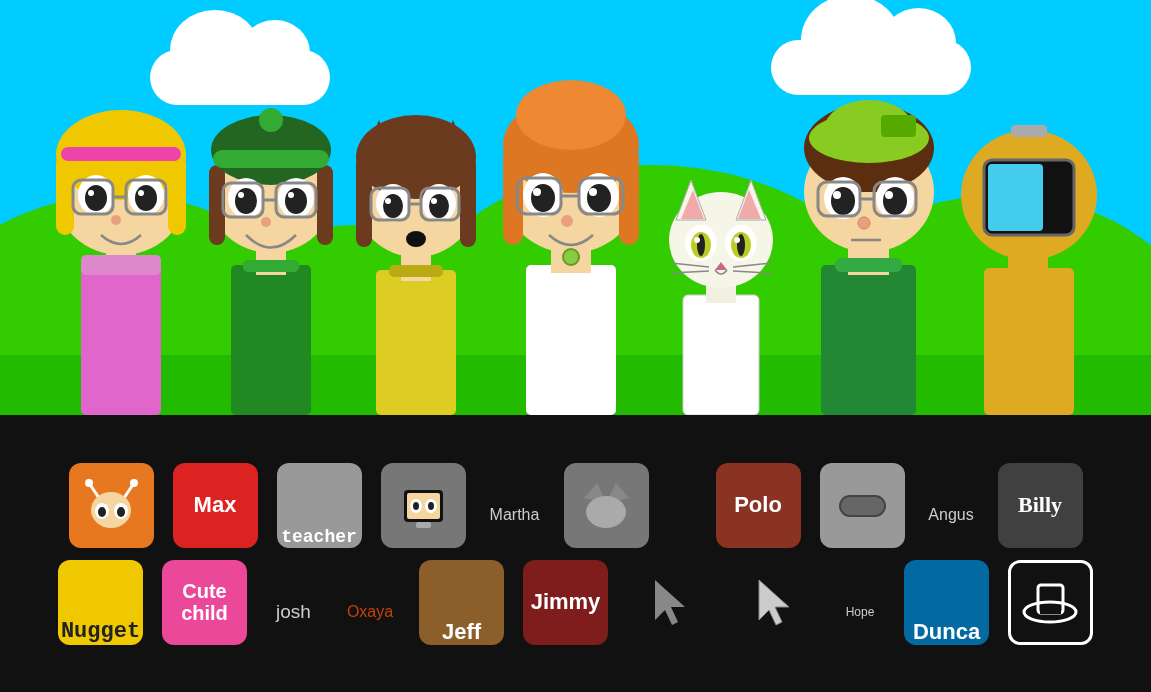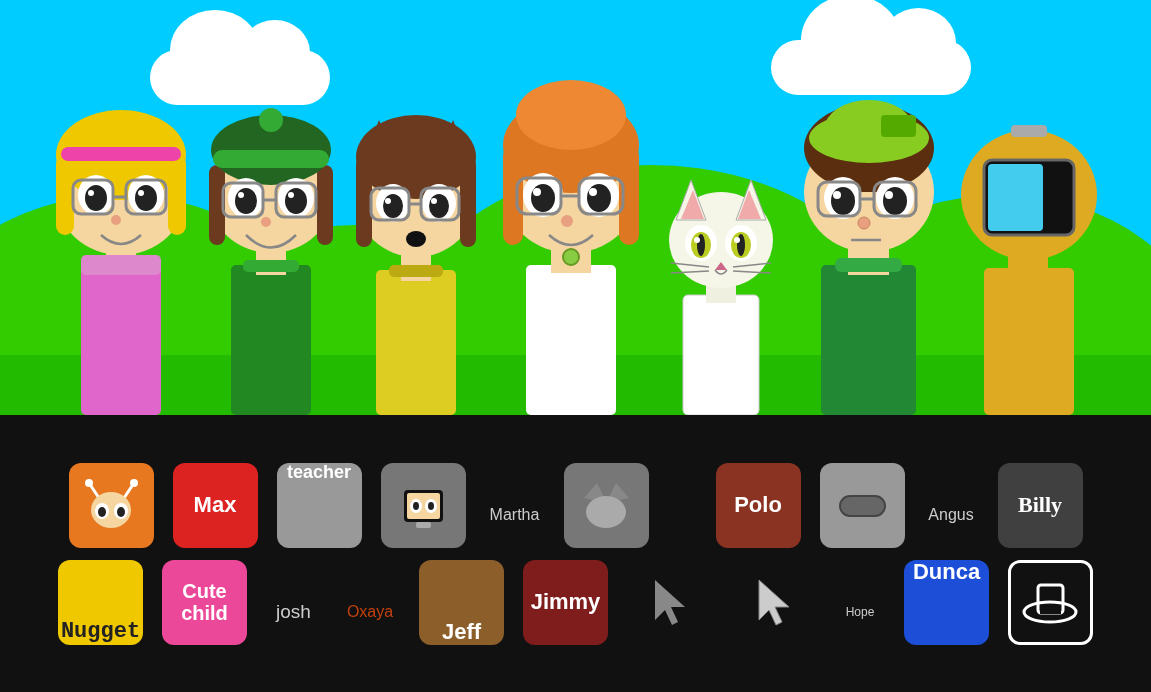--- a/index.html
+++ b/index.html
@@ -426,21 +426,21 @@
         <ellipse cx="37" cy="33" rx="7" ry="8" fill="white"></ellipse>
         <ellipse cx="18" cy="34" rx="4" ry="5" fill="#222"></ellipse>
         <ellipse cx="37" cy="34" rx="4" ry="5" fill="#222"></ellipse>
       </svg>
     </div>
 
     <div class="char-btn char-btn-large btn-red" style="justify-content:center;">
       <span class="char-btn-text">Max</span>
     </div>
 
-    <div class="char-btn char-btn-large btn-gray" style="justify-content:flex-start;">
+    <div class="char-btn char-btn-large btn-gray" style="justify-content:flex-end;font-family:Liberation Mono, monospace;">
       <span class="char-btn-text" style="font-size:18px;">teacher</span>
     </div>
 
     <div class="char-btn char-btn-large btn-dark-gray plain-icon">
       <svg width="55" height="55" viewBox="0 0 55 55">
         <rect x="8" y="12" width="39" height="32" rx="4" fill="#111"></rect>
         <rect x="11" y="15" width="33" height="26" rx="2" fill="#f5d5a0"></rect>
         <ellipse cx="20" cy="28" rx="6" ry="7" fill="white"></ellipse>
         <ellipse cx="35" cy="28" rx="6" ry="7" fill="white"></ellipse>
         <ellipse cx="20" cy="28" rx="3" ry="4" fill="#222"></ellipse>
@@ -506,21 +506,21 @@
     </div>
 
     <div class="char-btn char-btn-large plain-icon" style="background:transparent;">
       <svg width="40" height="55" viewBox="0 0 40 55">
         <polygon points="5,5 5,45 15,35 22,50 28,47 21,32 35,32" fill="#ccc" stroke="#888" stroke-width="1"></polygon>
       </svg>
     </div>
 
     <span class="char-btn-label" style="color:#ccc;font-size:12px;min-width:50px;text-align:center;">Hope</span>
 
-    <div class="char-btn char-btn-large" style="background:#1d4ed8;justify-content:flex-start;">
+    <div class="char-btn char-btn-large" style="background:#0369a1;justify-content:flex-end;">
       <span class="char-btn-text">Dunca</span>
     </div>
 
     <div class="char-btn char-btn-large btn-outline" style="border:3px solid white;justify-content:center;">
       <svg width="65" height="65" viewBox="0 0 65 65">
 
         <rect x="20" y="15" width="25" height="28" rx="3" fill="none" stroke="white" stroke-width="3"></rect>
         <ellipse cx="32" cy="42" rx="26" ry="10" fill="none" stroke="white" stroke-width="3"></ellipse>
         <rect x="22" y="36" width="21" height="8" fill="#111"></rect>
       </svg>

